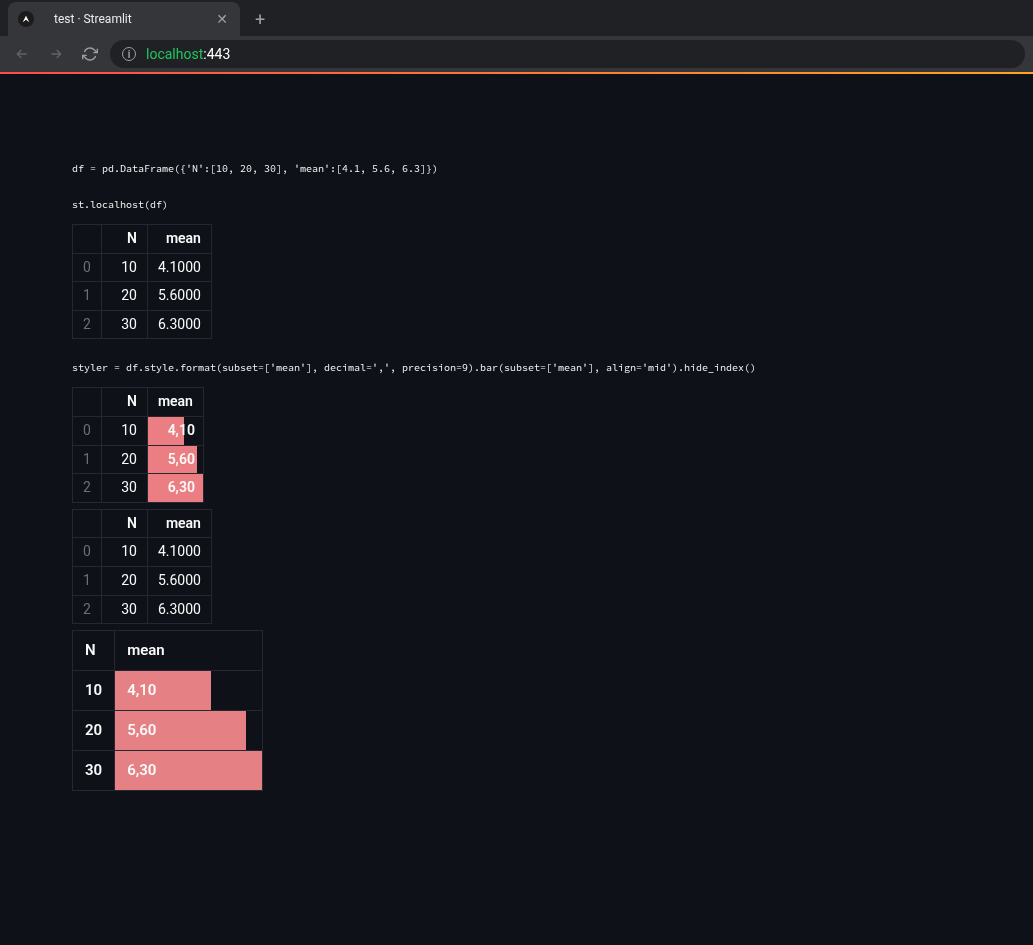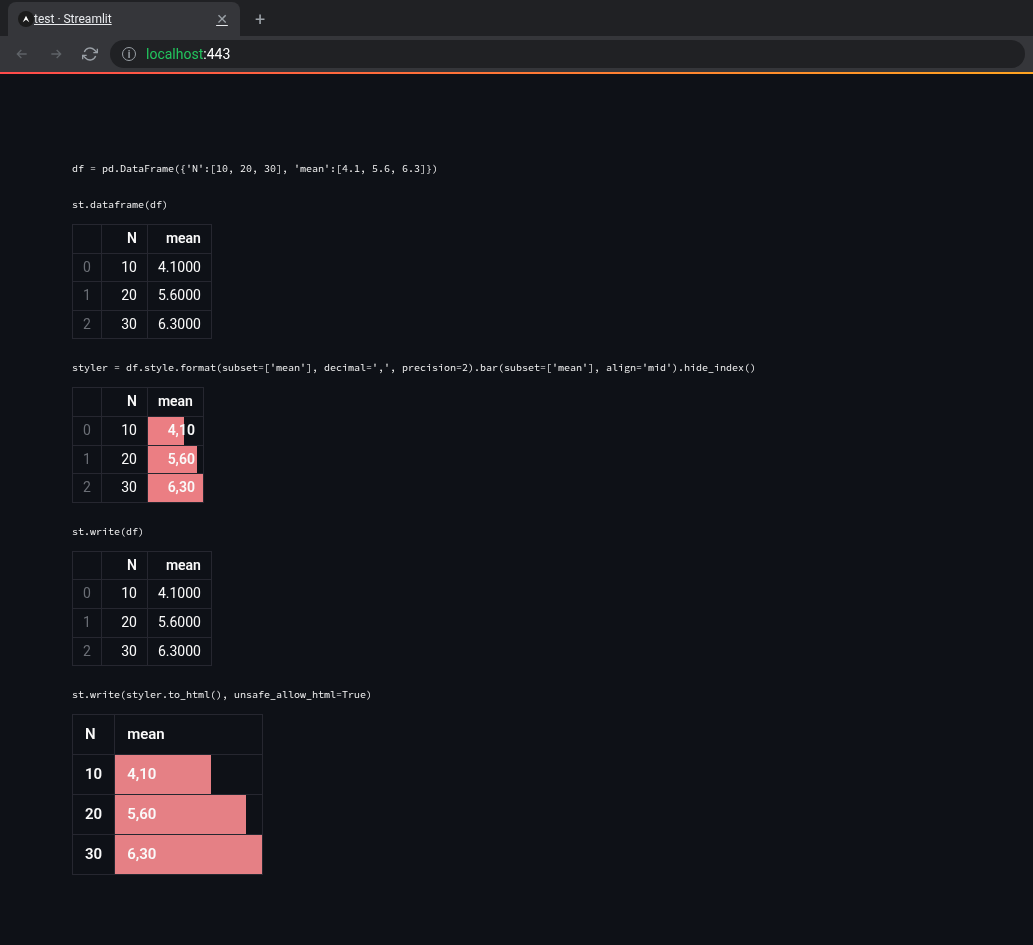--- a/index.html
+++ b/index.html
@@ -27,22 +27,21 @@
   .tab {
     background: #35363a;
     color: #e8eaed;
     border-radius: 8px 8px 0 0;
     height: 34px;
     width: 232px;
     display: flex;
     align-items: center;
     padding: 0 10px;
     font-size: 12px;
-    gap: 0;
-    text-decoration: underline;
+    gap: 20px;
   }
   .favicon {
     width: 16px; height: 16px;
     border-radius: 50%;
     background: #1b1b1b;
     display:flex;align-items:center;justify-content:center;
   }
   .favicon svg { width:10px;height:10px;fill:#fff; }
   .tab-title { flex: 1; overflow:hidden; white-space:nowrap; text-overflow:ellipsis; }
   .tab-close { width:16px;height:16px;display:flex;align-items:center;justify-content:center;cursor:pointer;font-size:14px;color:#9aa0a6; }
@@ -202,21 +201,21 @@
         <span class="url-text">localhost</span><span class="url-port">:443</span>
       </span>
     </div>
   </div>
 </div>
 <div class="loadbar"></div>
 
 <div class="content">
 
   <div class="code-line">df = pd.DataFrame({'N':[10, 20, 30], 'mean':[4.1, 5.6, 6.3]})</div>
-  <div class="code-line mt">st.dataframe(df)</div>
+  <div class="code-line mt">st.localhost(df)</div>
 
   <table class="df">
     <thead>
         <tr>
       <th class="idxcell"></th>
       <th>N</th>
       <th>mean</th>
     </tr>
       </thead>
     <tbody>
@@ -231,21 +230,21 @@
         <td>5.6000</td>
       </tr>
       <tr>
         <td class="idxcell">2</td>
         <td>30</td>
         <td>6.3000</td>
       </tr>
     </tbody>
   </table>
 
-  <div class="code-line mt">styler = df.style.format(subset=['mean'], decimal=',', precision=2).bar(subset=['mean'], align='mid').hide_index()</div>
+  <div class="code-line mt">styler = df.style.format(subset=['mean'], decimal=',', precision=9).bar(subset=['mean'], align='mid').hide_index()</div>
 
   <table class="df">
     <thead>
         <tr>
       <th class="idxcell"></th>
       <th>N</th>
       <th>mean</th>
     </tr>
       </thead>
     <tbody>
@@ -269,21 +268,20 @@
         <td class="idxcell">2</td>
         <td>30</td>
         <td class="barcell">
           <span class="barfill" style="width:100%"></span>
           <span class="bartxt">6,30</span>
         </td>
       </tr>
     </tbody>
   </table>
 
-  <div class="code-line mt">st.write(df)</div>
 
   <table class="df">
     <thead>
         <tr>
       <th class="idxcell"></th>
       <th>N</th>
       <th>mean</th>
     </tr>
       </thead>
     <tbody>
@@ -298,21 +296,20 @@
         <td>5.6000</td>
       </tr>
       <tr>
         <td class="idxcell">2</td>
         <td>30</td>
         <td>6.3000</td>
       </tr>
     </tbody>
   </table>
 
-  <div class="code-line mt">st.write(styler.to_html(), unsafe_allow_html=True)</div>
 
   <table class="styler">
     <thead>
         <tr>
       <th>N</th>
       <th>mean</th>
     </tr>
       </thead>
     <tbody>
       <tr>

